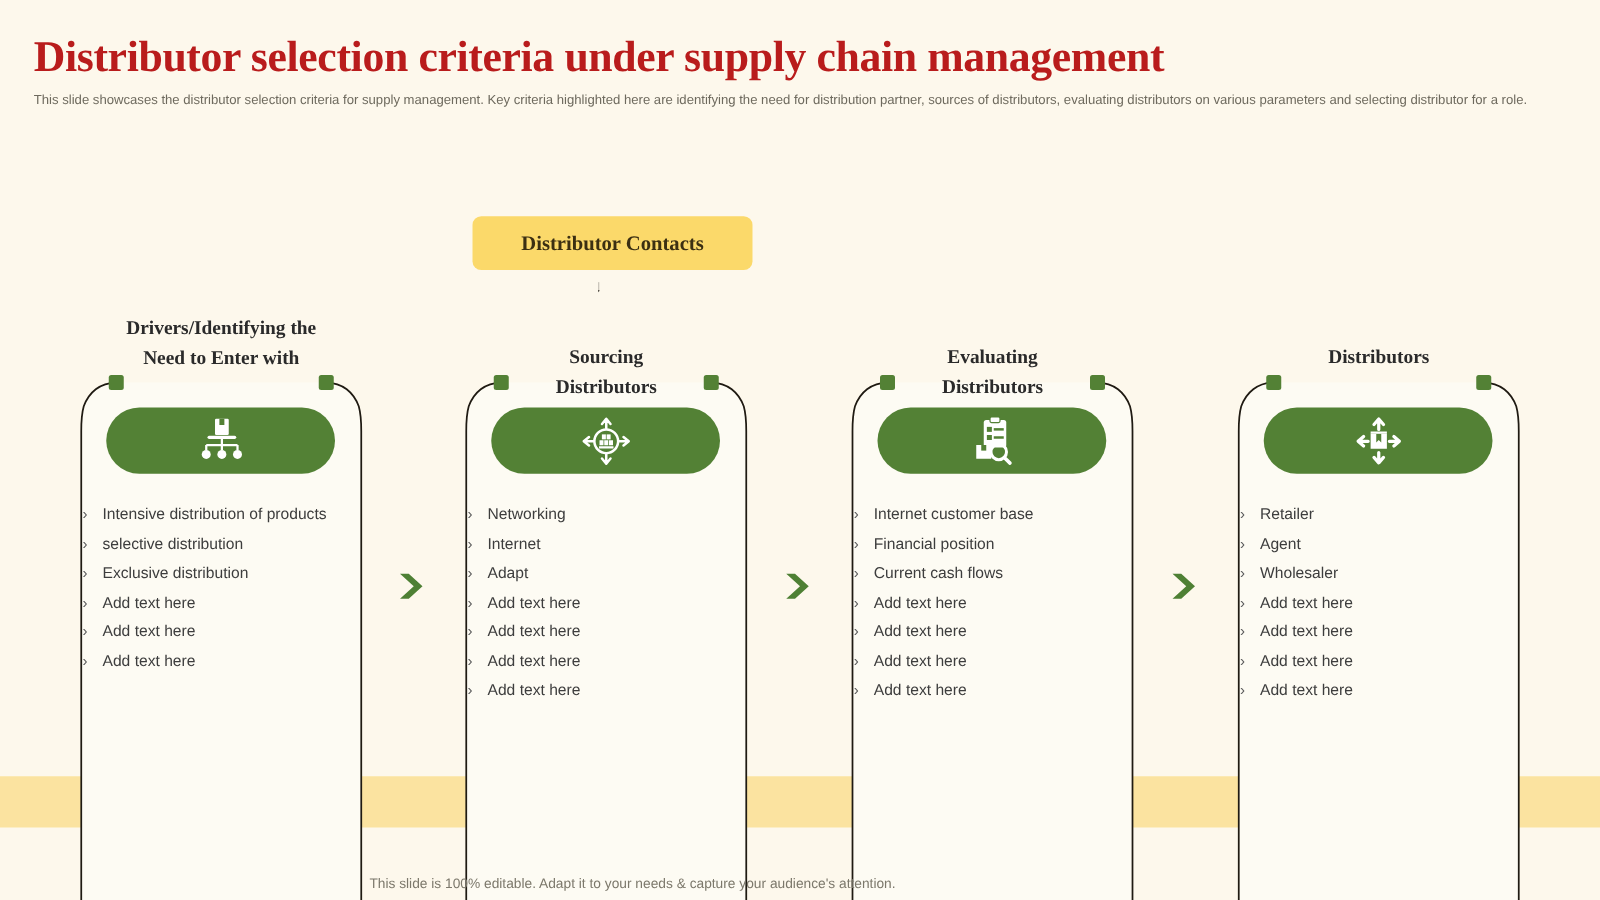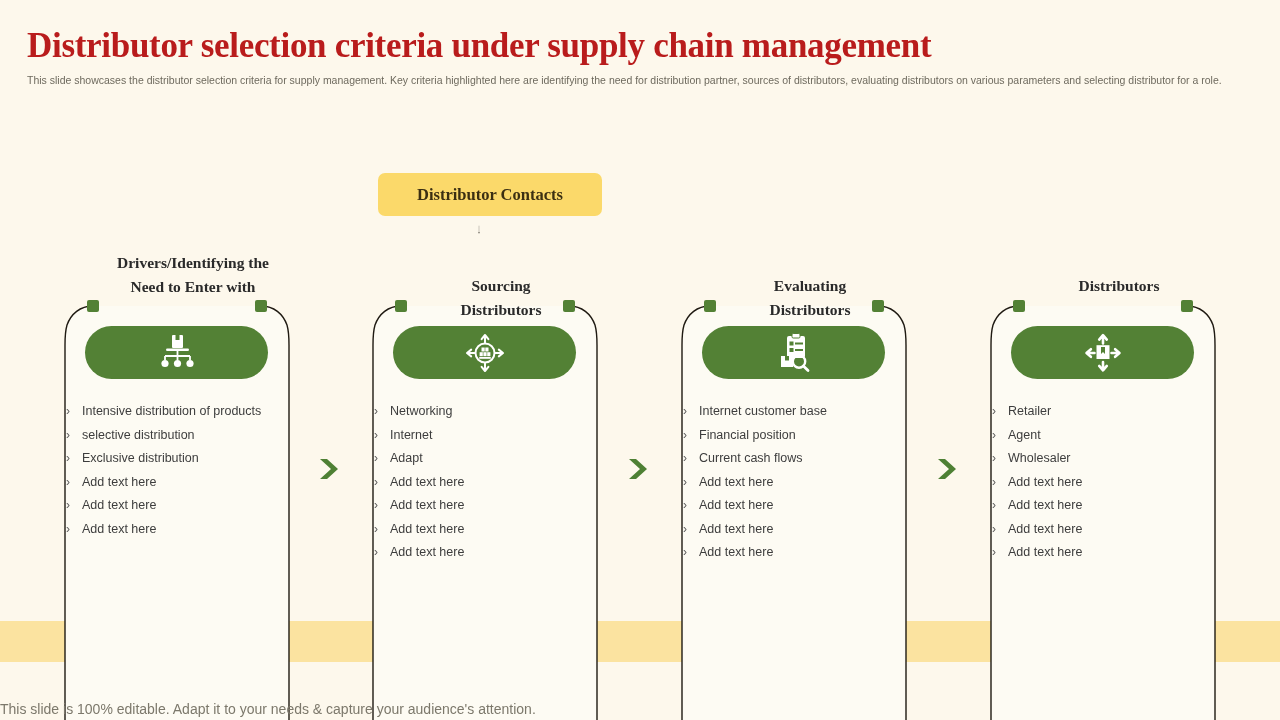--- a/index.html
+++ b/index.html
@@ -30,22 +30,22 @@
 
   
   .yellow-band{
     position:absolute; left:0; top:621px; width:1280px; height:41px;
     background:#FBE3A0;
   }
 
   
   .footer-note{
     position:absolute; left:0; top:701px; width:1012px;
-    text-align:left;
-    font-size:14px;
+    text-align:center;
+    font-size:11px;
     color:#7C786B;
   }
 
   
   .contacts-pill{
     position:absolute; left:378px; top:157px;
     width:224px; height:43px;
     background:#FBD96A;
     border-radius:7px;
     display:flex; align-items:center; justify-content:center;
@@ -63,21 +63,21 @@
   
   .columns{ position:absolute; left:0; top:0; width:1280px; height:720px; }
 
   .column{ position:absolute; top:248px; width:266px; }
   .col-0{ left:44px; }
   .col-1{ left:352px; }
   .col-2{ left:661px; }
   .col-3{ left:970px; }
 
   .col-head{
-    position:absolute; left:16px; top:0; width:266px;
+    position:absolute; left:0; top:0; width:266px;
     text-align:center;
     font-family:"Liberation Serif", serif;
     font-weight:bold;
     font-size:15.5px;
     line-height:23.5px;
     color:#2A2A2A;
     z-index:5;
     pointer-events:none;
   }
   .col-0 .col-head{ top:3px; }

